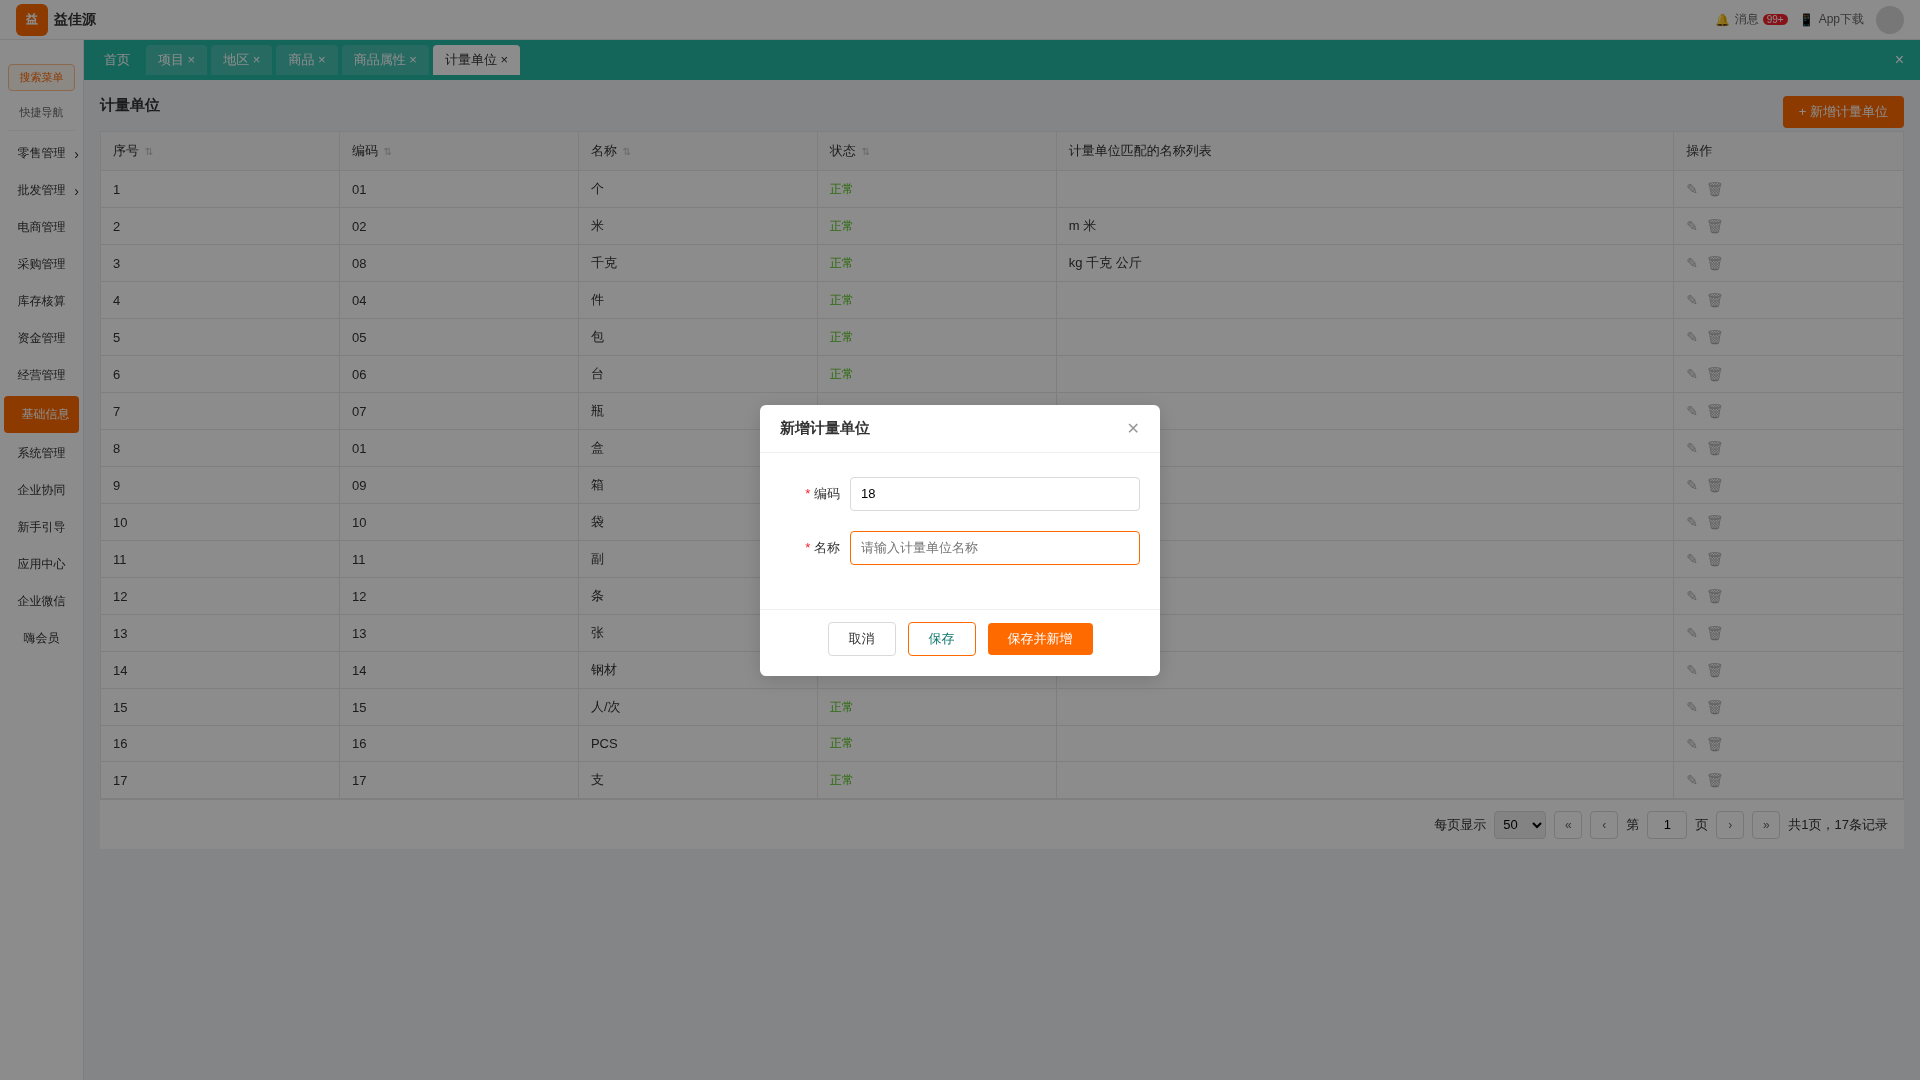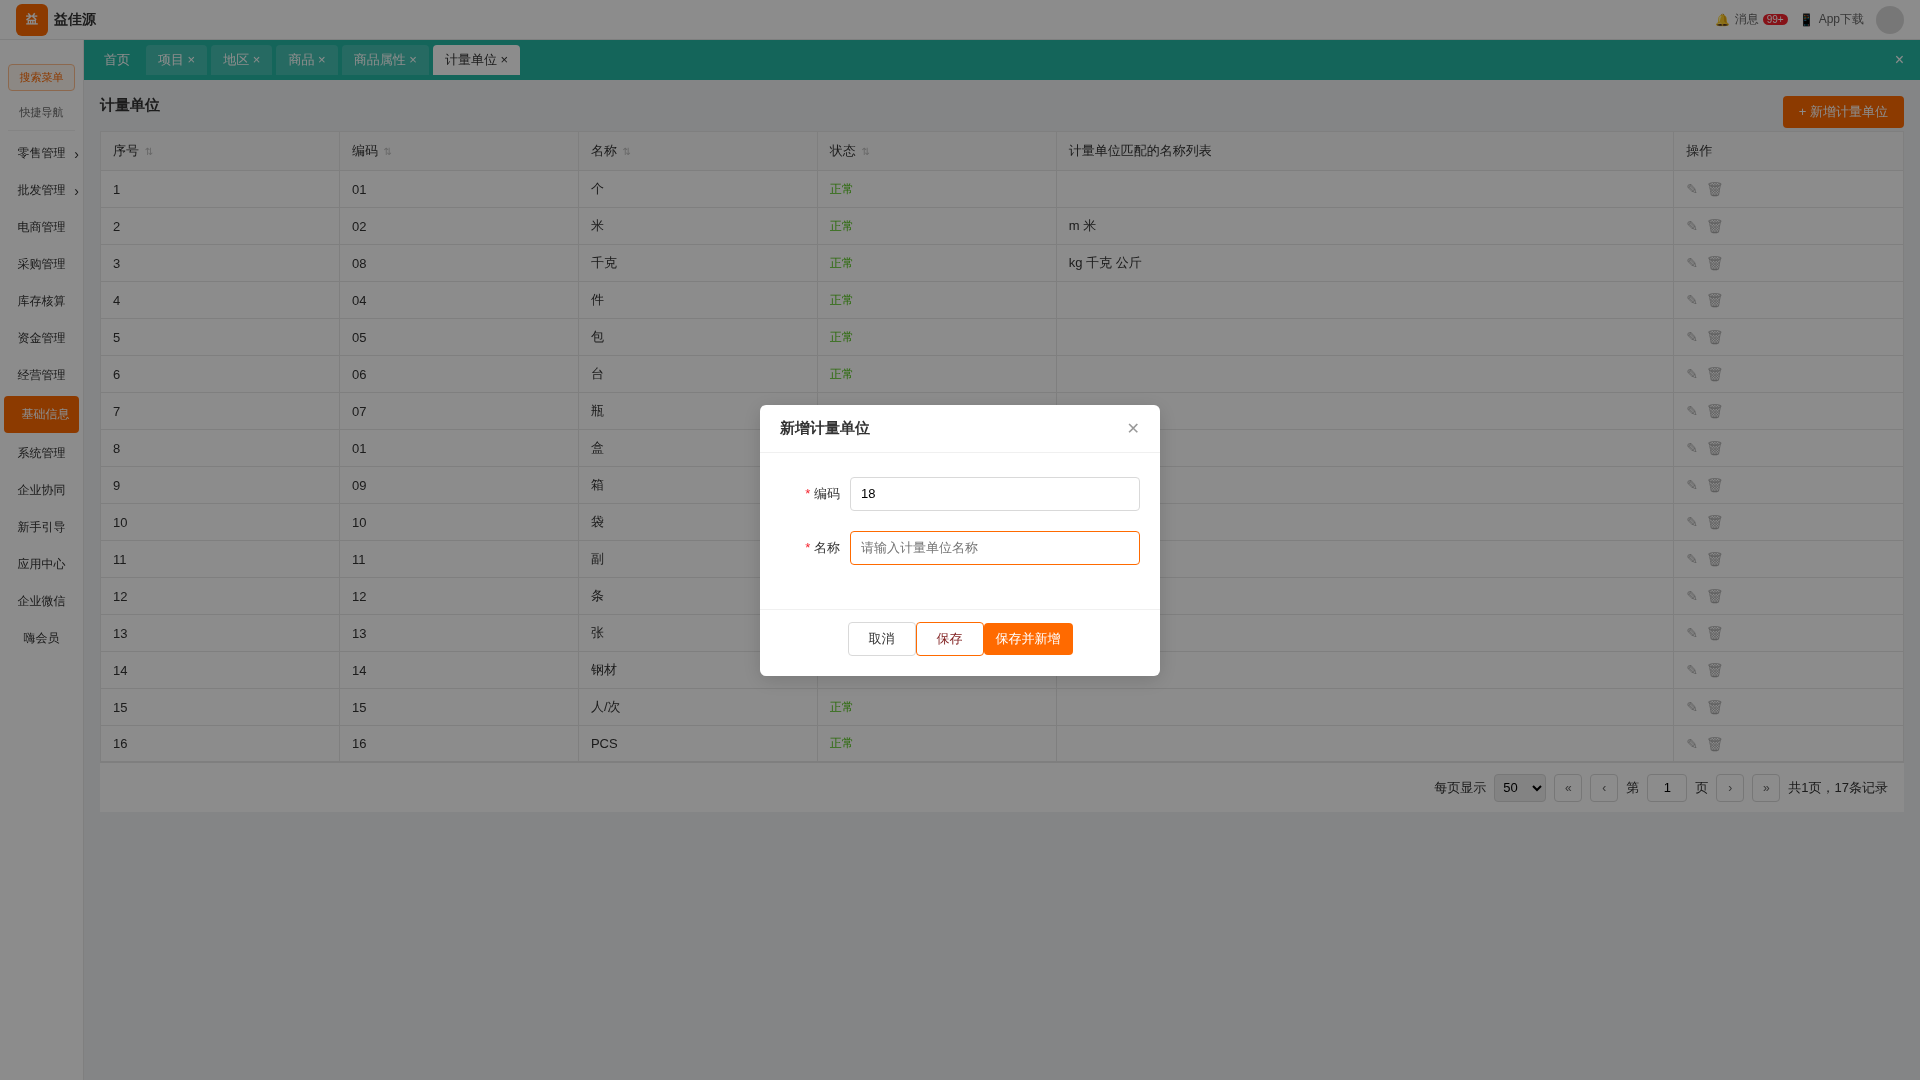--- a/index.html
+++ b/index.html
@@ -64,24 +64,24 @@
     .modal { background: #fff; border-radius: 6px; width: 400px; box-shadow: 0 4px 20px rgba(0,0,0,0.15); }
     .modal-header { display: flex; align-items: center; justify-content: space-between; padding: 14px 20px; border-bottom: 1px solid #f0f0f0; }
     .modal-title { font-size: 15px; font-weight: 600; color: #333; }
     .modal-close { cursor: pointer; color: #999; font-size: 16px; }
     .modal-body { padding: 24px 20px; }
     .form-row { display: flex; align-items: center; margin-bottom: 20px; }
     .form-label { width: 60px; text-align: right; font-size: 13px; color: #333; margin-right: 10px; flex-shrink: 0; }
     .form-label.required::before { content: "* "; color: #f5222d; }
     .form-input { flex: 1; height: 34px; border: 1px solid #d9d9d9; border-radius: 4px; padding: 0 10px; font-size: 13px; outline: none; }
     .form-input.active-input { border-color: #ff6a00; }
-    .modal-footer { display: flex; align-items: center; justify-content: center; padding: 12px 20px 20px; border-top: 1px solid #f0f0f0; }
+    .modal-footer { display: flex; align-items: center; justify-content: center; padding: 12px 20px 20px; gap: 12px; border-top: 1px solid #f0f0f0; }
     .btn-cancel { padding: 7px 20px; border: 1px solid #d9d9d9; border-radius: 4px; background: #fff; font-size: 13px; cursor: pointer; color: #333; }
-    .btn-save { padding: 7px 20px; border: 1px solid #ff6a00; border-radius: 4px; background: #fff; font-size: 13px; cursor: pointer; color: #7f1d1d; }
-    .btn-save-add { padding: 7px 12px; border: none; border-radius: 4px; background: #ff6a00; font-size: 13px; cursor: pointer; color: #fff; }
+    .btn-save { padding: 7px 20px; border: 1px solid #ff6a00; border-radius: 4px; background: #fff; font-size: 13px; cursor: pointer; color: #0f766e; }
+    .btn-save-add { padding: 7px 20px; border: none; border-radius: 4px; background: #ff6a00; font-size: 13px; cursor: pointer; color: #fff; }
   </style>
 </head>
 <body>
 
 <div class="top-bar">
   <div class="top-bar-left">
     <div class="logo-area">
       <div class="logo-icon">益</div>
       <span class="logo-text">益佳源</span>
     </div>
@@ -392,20 +392,33 @@
       <td>PCS</td>
       <td><span class="status-badge">正常</span></td>
       <td></td>
       <td>
         <div class="op-icons">
           <span class="op-icon">✎</span>
           <span class="op-icon">🗑</span>
         </div>
       </td>
     </tr>
+            <tr>
+      <td>17</td>
+      <td>17</td>
+      <td>支</td>
+      <td><span class="status-badge">正常</span></td>
+      <td></td>
+      <td>
+        <div class="op-icons">
+          <span class="op-icon">✎</span>
+          <span class="op-icon">🗑</span>
+        </div>
+      </td>
+    </tr>
           </tbody>
       </table>
 
       <div class="pagination-bar">
         <span>每页显示</span>
         <select class="page-select">
           <option>50</option>
           <option>10</option>
           <option>20</option>
           <option>100</option>

